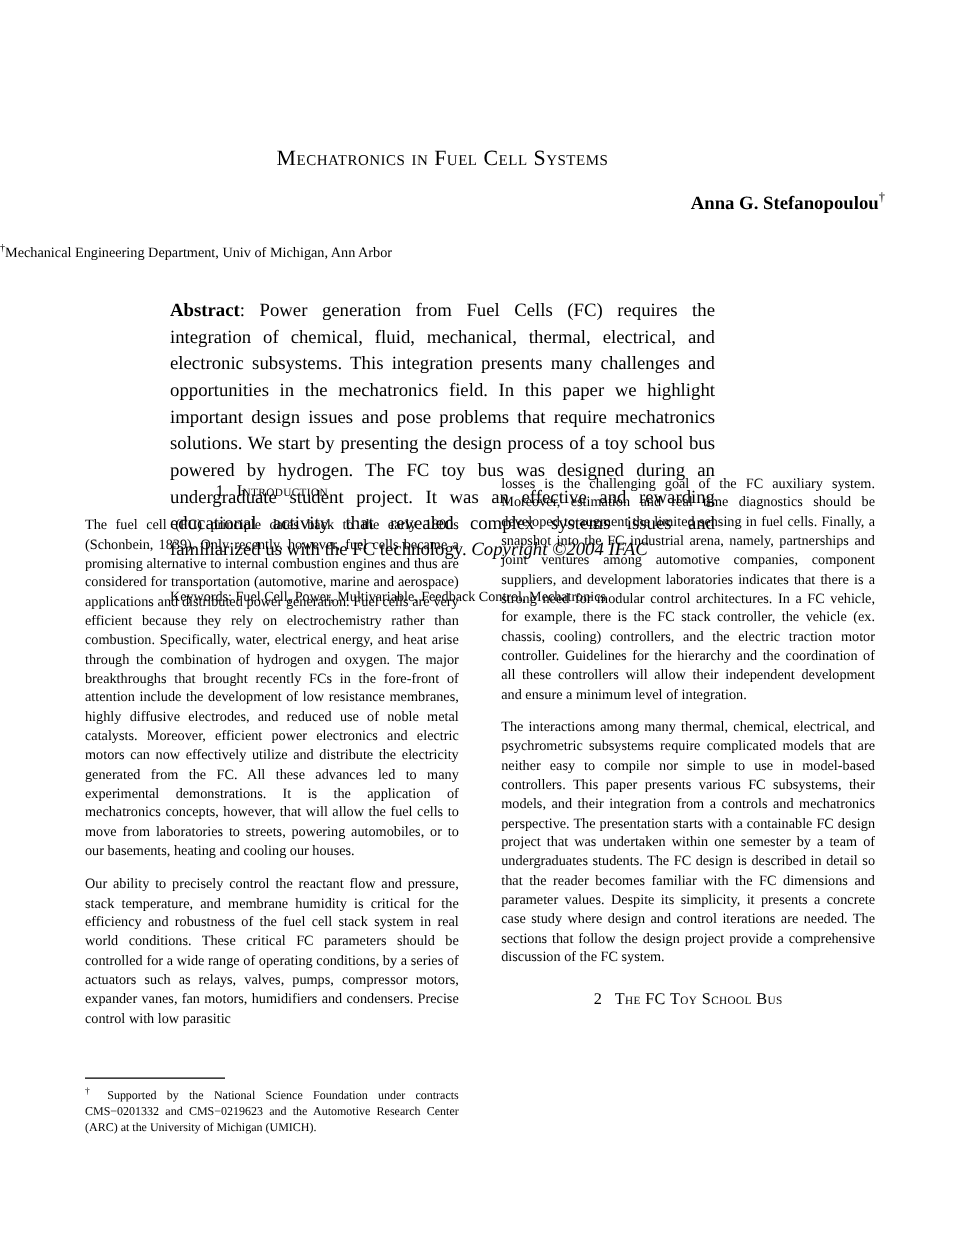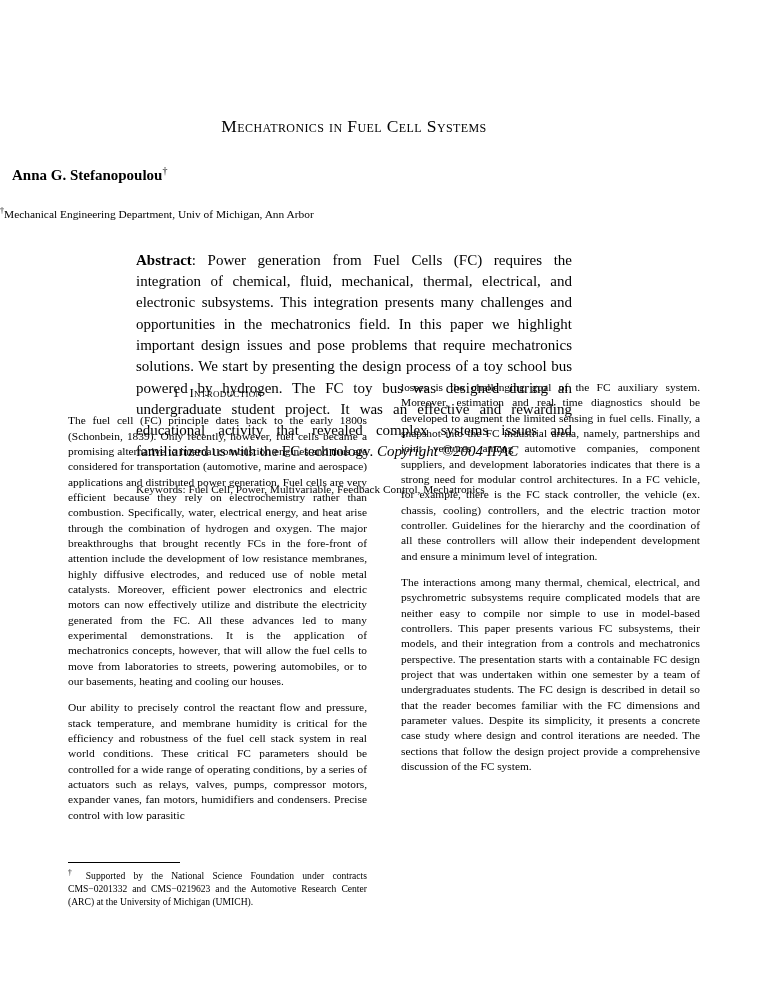--- a/index.html
+++ b/index.html
@@ -24,24 +24,24 @@
   }
   .title {
     text-align: center;
     font-size: 17.5px;
     letter-spacing: 0.4px;
     margin-top: 116px;
     font-variant: small-caps;
     font-weight: normal;
   }
   .author {
-    text-align: left;
+    text-align: right;
     font-size: 15px;
     font-weight: bold;
-    margin-top: 28px;
+    margin-top: 16px;
     padding-left: 12px;
   }
   .author sup {
     font-weight: normal;
     font-size: 10px;
     vertical-align: super;
   }
   .affiliation {
     font-size: 11.4px;
     margin-top: 22px;
@@ -152,20 +152,23 @@
       <div class="section-head">
         <span class="num">1</span><span>Introduction</span>
       </div>
       <p>The fuel cell (FC) principle dates back to the early 1800s (Schonbein, 1839). Only recently, however, fuel cells became a promising alternative to internal combustion engines and thus are considered for transportation (automotive, marine and aerospace) applications and distributed power generation. Fuel cells are very efficient because they rely on electrochemistry rather than combustion. Specifically, water, electrical energy, and heat arise through the combination of hydrogen and oxygen. The major breakthroughs that brought recently FCs in the fore-front of attention include the development of low resistance membranes, highly diffusive electrodes, and reduced use of noble metal catalysts. Moreover, efficient power electronics and electric motors can now effectively utilize and distribute the electricity generated from the FC. All these advances led to many experimental demonstrations. It is the application of mechatronics concepts, however, that will allow the fuel cells to move from laboratories to streets, powering automobiles, or to our basements, heating and cooling our houses.</p>
       <p>Our ability to precisely control the reactant flow and pressure, stack temperature, and membrane humidity is critical for the efficiency and robustness of the fuel cell stack system in real world conditions. These critical FC parameters should be controlled for a wide range of operating conditions, by a series of actuators such as relays, valves, pumps, compressor motors, expander vanes, fan motors, humidifiers and condensers. Precise control with low parasitic</p>
     </div>
 
     <div class="col">
       <p>losses is the challenging goal of the FC auxiliary system. Moreover, estimation and real time diagnostics should be developed to augment the limited sensing in fuel cells. Finally, a snapshot into the FC industrial arena, namely, partnerships and joint ventures among automotive companies, component suppliers, and development laboratories indicates that there is a strong need for modular control architectures. In a FC vehicle, for example, there is the FC stack controller, the vehicle (ex. chassis, cooling) controllers, and the electric traction motor controller. Guidelines for the hierarchy and the coordination of all these controllers will allow their independent development and ensure a minimum level of integration.</p>
       <p>The interactions among many thermal, chemical, electrical, and psychrometric subsystems require complicated models that are neither easy to compile nor simple to use in model-based controllers. This paper presents various FC subsystems, their models, and their integration from a controls and mechatronics perspective. The presentation starts with a containable FC design project that was undertaken within one semester by a team of undergraduates students. The FC design is described in detail so that the reader becomes familiar with the FC dimensions and parameter values. Despite its simplicity, it presents a concrete case study where design and control iterations are needed. The sections that follow the design project provide a comprehensive discussion of the FC system.</p>
+      <div class="section-head col2-lower-head">
+        <span class="num">2</span><span>The FC Toy School Bus</span>
+      </div>
     </div>
 
   </div>
 
   <div class="footnote">
     <div class="rule"></div>
     <sup>†</sup><span> Supported by the National Science Foundation under contracts CMS−0201332 and CMS−0219623 and the Automotive Research Center (ARC) at the University of Michigan (UMICH).</span>
   </div>
 
 </div>

